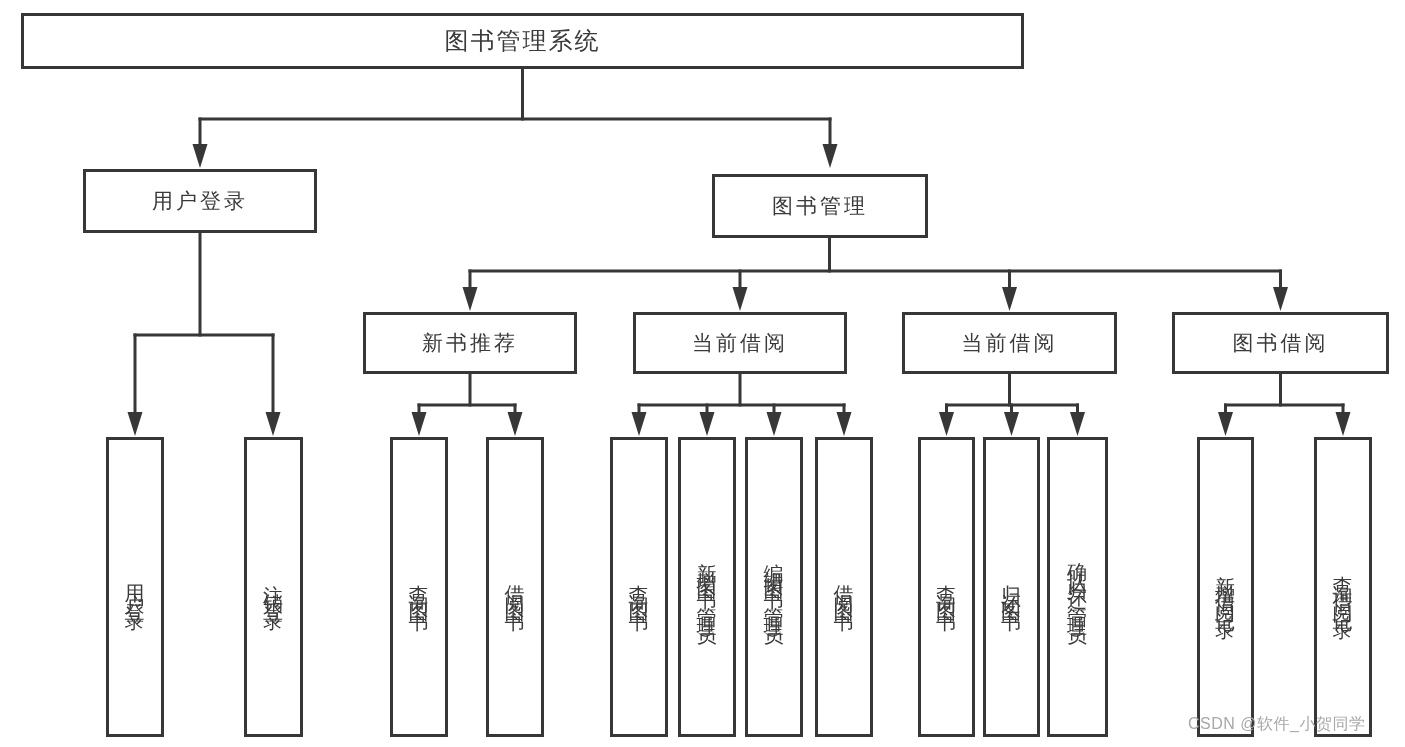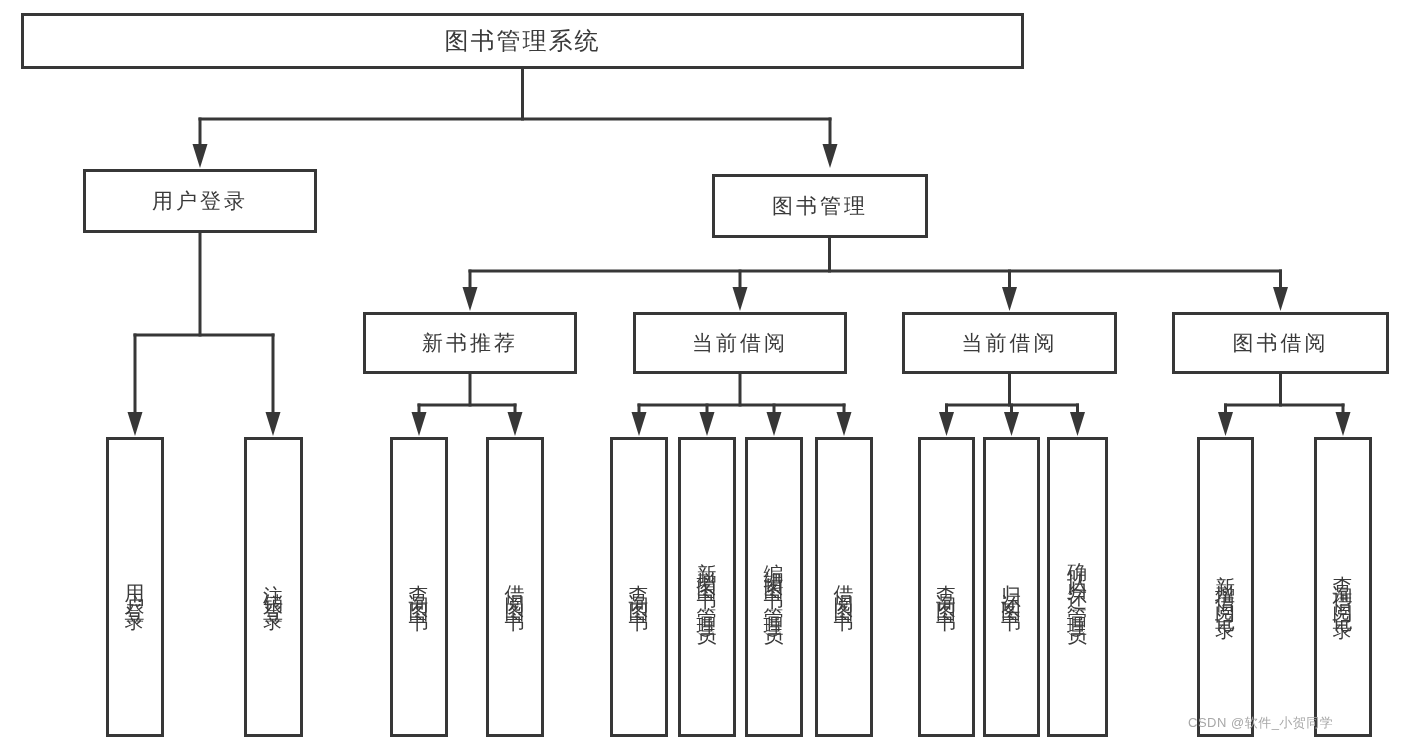--- a/index.html
+++ b/index.html
@@ -13,21 +13,21 @@
     position:absolute; border:3px solid #373737; background:#ffffff;
     display:flex; align-items:center; justify-content:center;
   }
   .h-node span { font-size:21px; letter-spacing:3px; color:#3a3a3a; white-space:nowrap; }
   .root-node span { font-size:24px; letter-spacing:2px; }
   .leaf span {
     writing-mode:vertical-rl; text-orientation:mixed;
     font-size:20px; letter-spacing:9px; line-height:1; color:#3a3a3a;
   }
   .watermark {
-    position:absolute; left:1188px; top:714px; font-size:13px;
+    position:absolute; left:1188px; top:714px; font-size:16px;
     color:#a8a8a8; letter-spacing:0.5px; white-space:nowrap;
   }
 </style>
 </head>
 <body>
 
 <div class="stage">
 
   <svg class="wires" viewBox="0 0 1405 747" xmlns="http://www.w3.org/2000/svg">
     <g stroke="#373737" stroke-width="3" fill="none">

